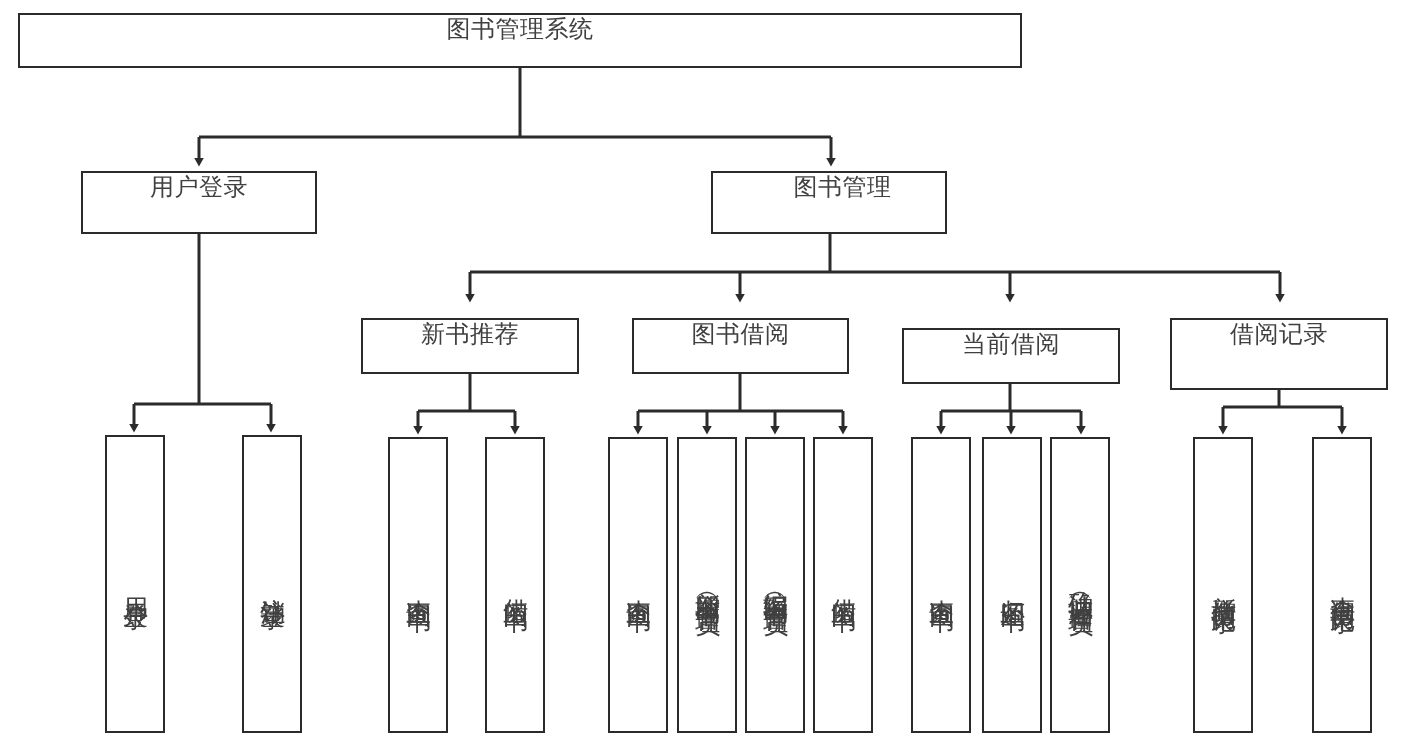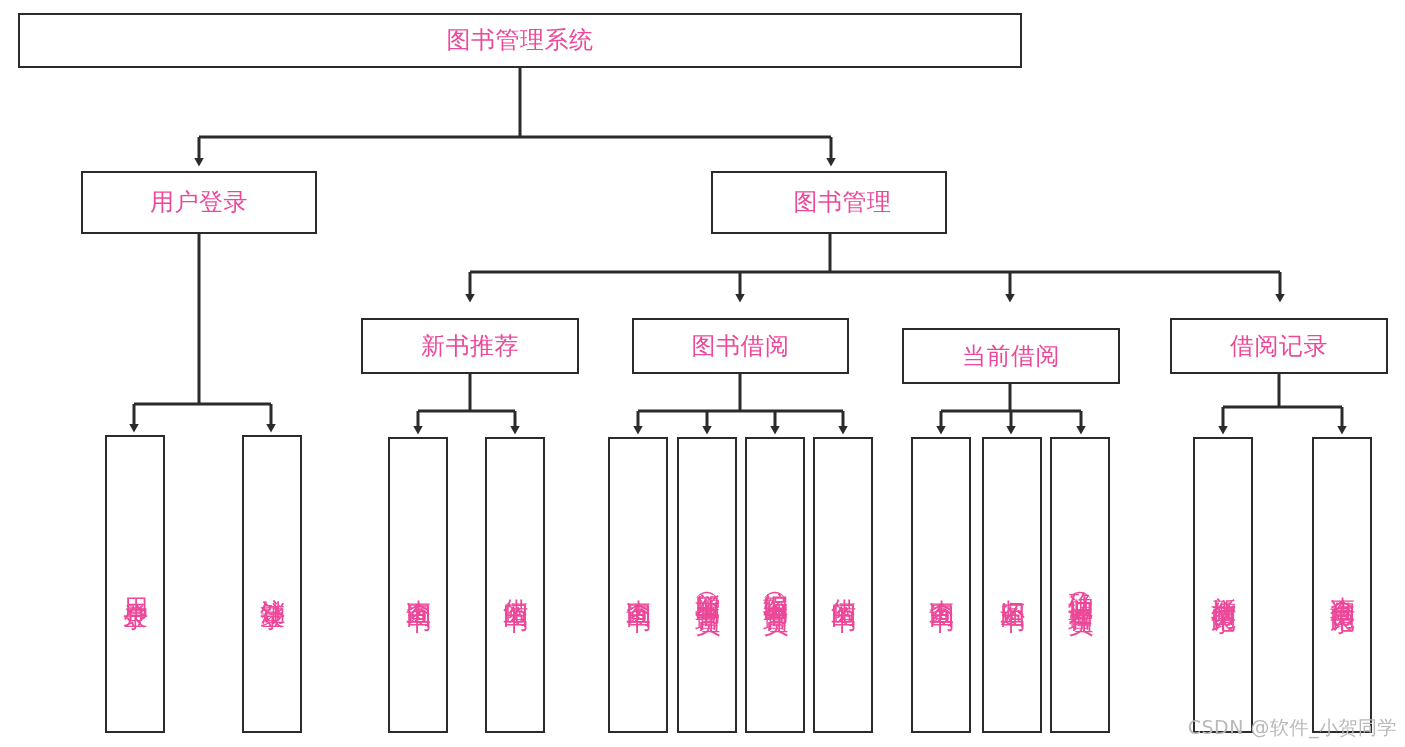--- a/index.html
+++ b/index.html
@@ -26,23 +26,22 @@
     width: 1405px;
     height: 747px;
     pointer-events: none;
   }
   .node {
     position: absolute;
     box-sizing: border-box;
     border: 2px solid #2b2b2b;
     background: #ffffff;
     display: flex;
-    align-items: center;
     justify-content: center;
-    color: #ec4899;
+    color: #404040;
     z-index: 2;
   }
   .node-label {
     display: block;
     text-align: center;
     line-height: 1.18;
     letter-spacing: 0.5px;
   }
   
   .node.horiz .node-label {
@@ -144,21 +143,21 @@
   </div>
 
   <div class="node horiz" style="left:361px; top:318px; width:218px; height:56px;">
     <span class="node-label">新书推荐</span>
   </div>
 
   <div class="node horiz" style="left:902px; top:328px; width:218px; height:56px;">
     <span class="node-label">当前借阅</span>
   </div>
 
-  <div class="node horiz" style="left:1170px; top:318px; width:218px; height:56px;">
+  <div class="node horiz" style="left:1170px; top:318px; width:218px; height:72px;">
     <span class="node-label">借阅记录</span>
   </div>
 
   <div class="node vert" style="left:105px; top:435px; width:60px; height:298px;">
     <span class="node-label">用户登录</span>
   </div>
 
   <div class="node vert" style="left:242px; top:435px; width:60px; height:298px;">
     <span class="node-label">注销登录</span>
   </div>
@@ -200,15 +199,14 @@
   </div>
 
   <div class="node vert" style="left:1193px; top:437px; width:60px; height:296px;">
     <span class="node-label">新增借阅记录</span>
   </div>
 
   <div class="node vert" style="left:1312px; top:437px; width:60px; height:296px;">
     <span class="node-label">查询借阅记录</span>
   </div>
 
-  <div id="watermark">CSDN @软件_小贺同学</div>
 
 </div>
 
 </body></html>

